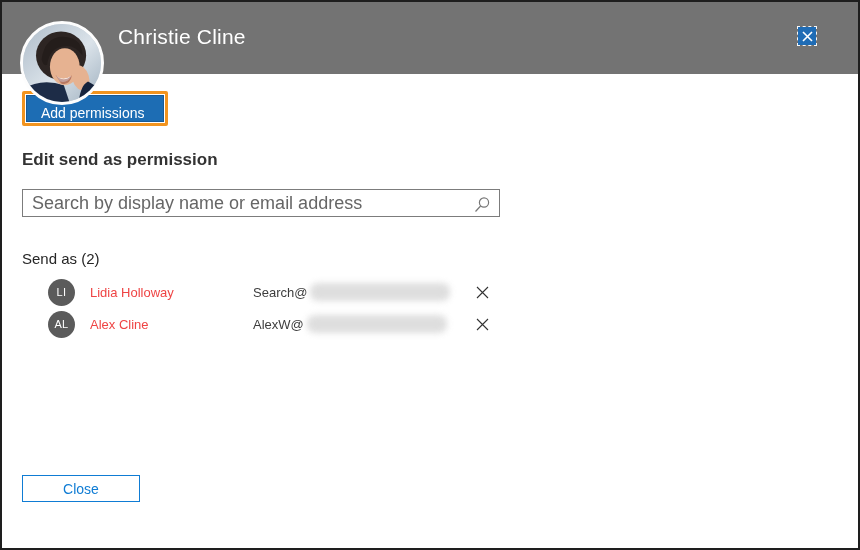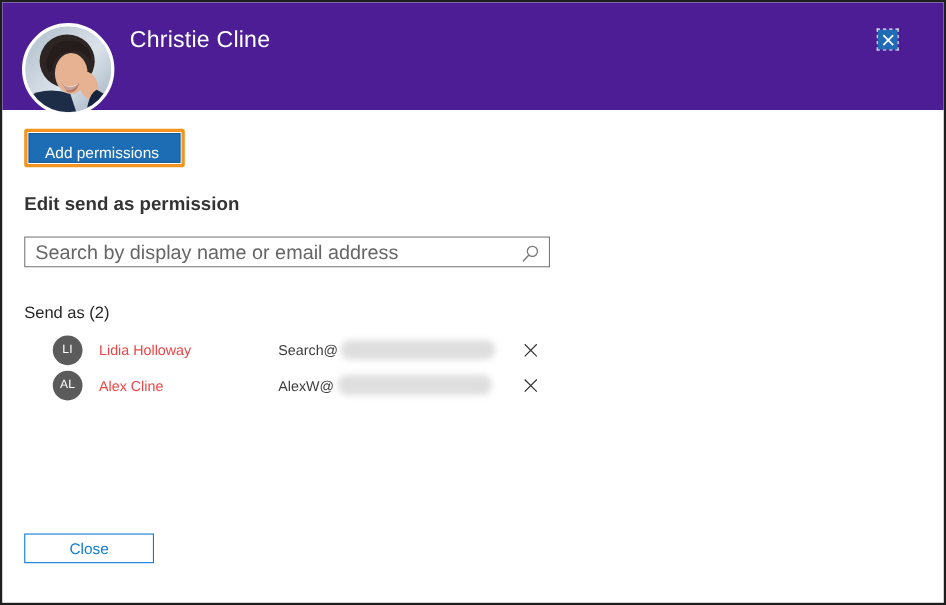--- a/index.html
+++ b/index.html
@@ -10,22 +10,22 @@
     position: relative;
     width: 860px; height: 550px;
     background: #fff;
     border: 2px solid #1e1e1e;
     overflow: hidden;
   }
 
   
   .header {
     position: relative;
-    height: 98px;
-    background: #4c1d95;
+    height: 72px;
+    background: #737373;
   }
   .avatar {
     position: absolute;
     left: 18px; top: 19px;
     width: 84px; height: 84px;
     border-radius: 50%;
     border: 3px solid #fdfdfd;
     overflow: hidden;
     background: #c4ced6;
     z-index: 5;
@@ -181,21 +181,21 @@
   .remove-btn {
     margin-left: auto;
     width: 20px; height: 20px;
     border: none; background: transparent;
     padding: 0; cursor: pointer;
     display:flex; align-items:center; justify-content:center;
   }
 
   .close-btn {
     position: absolute;
-    left: 20px; bottom: 36px;
+    left: 20px; bottom: 46px;
     width: 118px; height: 27px;
     background: #fff;
     border: 1px solid #0f7cd4;
     color: #0f7cd4;
     font-size: 14px;
     font-family: inherit;
     cursor: pointer;
   }
 </style>
 </head>

